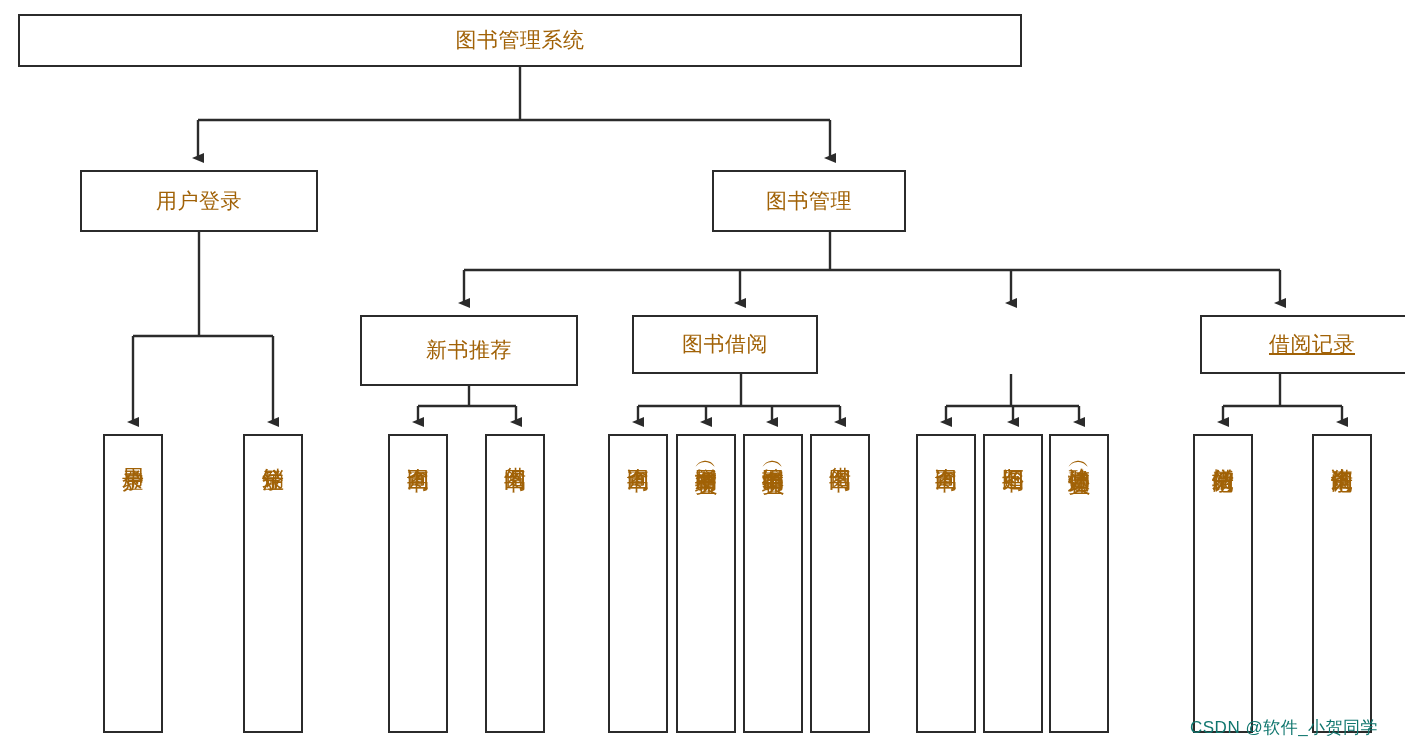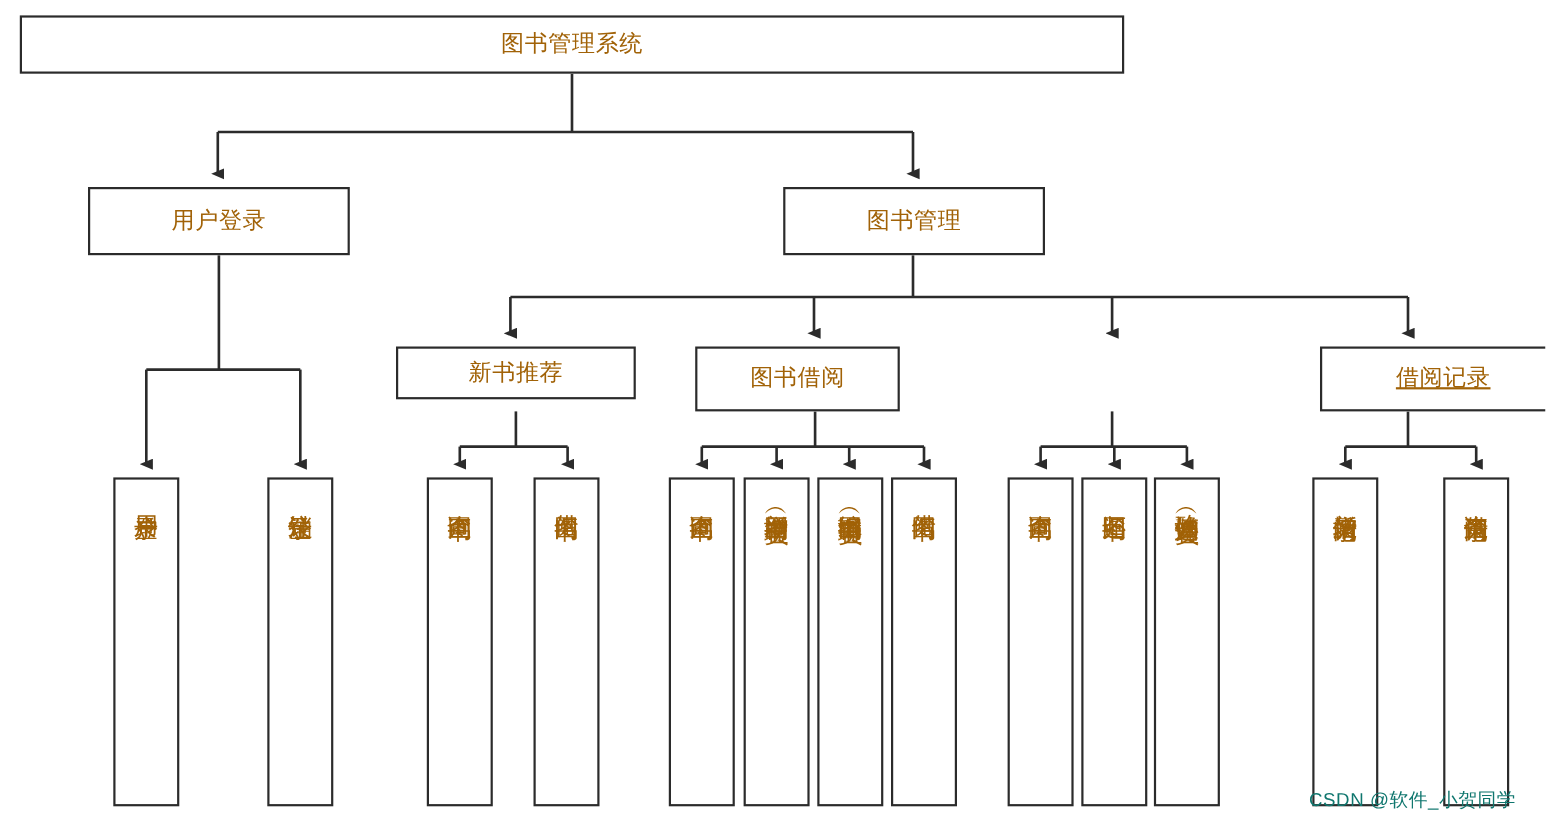--- a/index.html
+++ b/index.html
@@ -124,25 +124,25 @@
     </g>
   </svg>
 
   <div class="node root horizontal" style="left:18px; top:14px; width:1004px; height:53px;">
     <span class="label">图书管理系统</span>
   </div>
 
   <div class="node horizontal" style="left:80px; top:170px; width:238px; height:62px;">
     <span class="label">用户登录</span>
   </div>
-  <div class="node horizontal" style="left:712px; top:170px; width:238px; height:62px;">
+  <div class="node horizontal" style="left:712px; top:170px; width:194px; height:62px;">
     <span class="label">图书管理</span>
   </div>
 
-  <div class="node horizontal" style="left:360px; top:315px; width:218px; height:48px;">
+  <div class="node horizontal" style="left:360px; top:315px; width:218px; height:71px;">
     <span class="label">新书推荐</span>
   </div>
   <div class="node horizontal" style="left:632px; top:315px; width:186px; height:59px;">
     <span class="label">图书借阅</span>
   </div>
   <div class="node horizontal" style="left:1200px; top:315px; width:224px; height:59px;text-decoration:underline;">
     <span class="label">借阅记录</span>
   </div>
 
   <div class="node vertical" style="left:103px; top:434px; width:60px; height:299px;">

